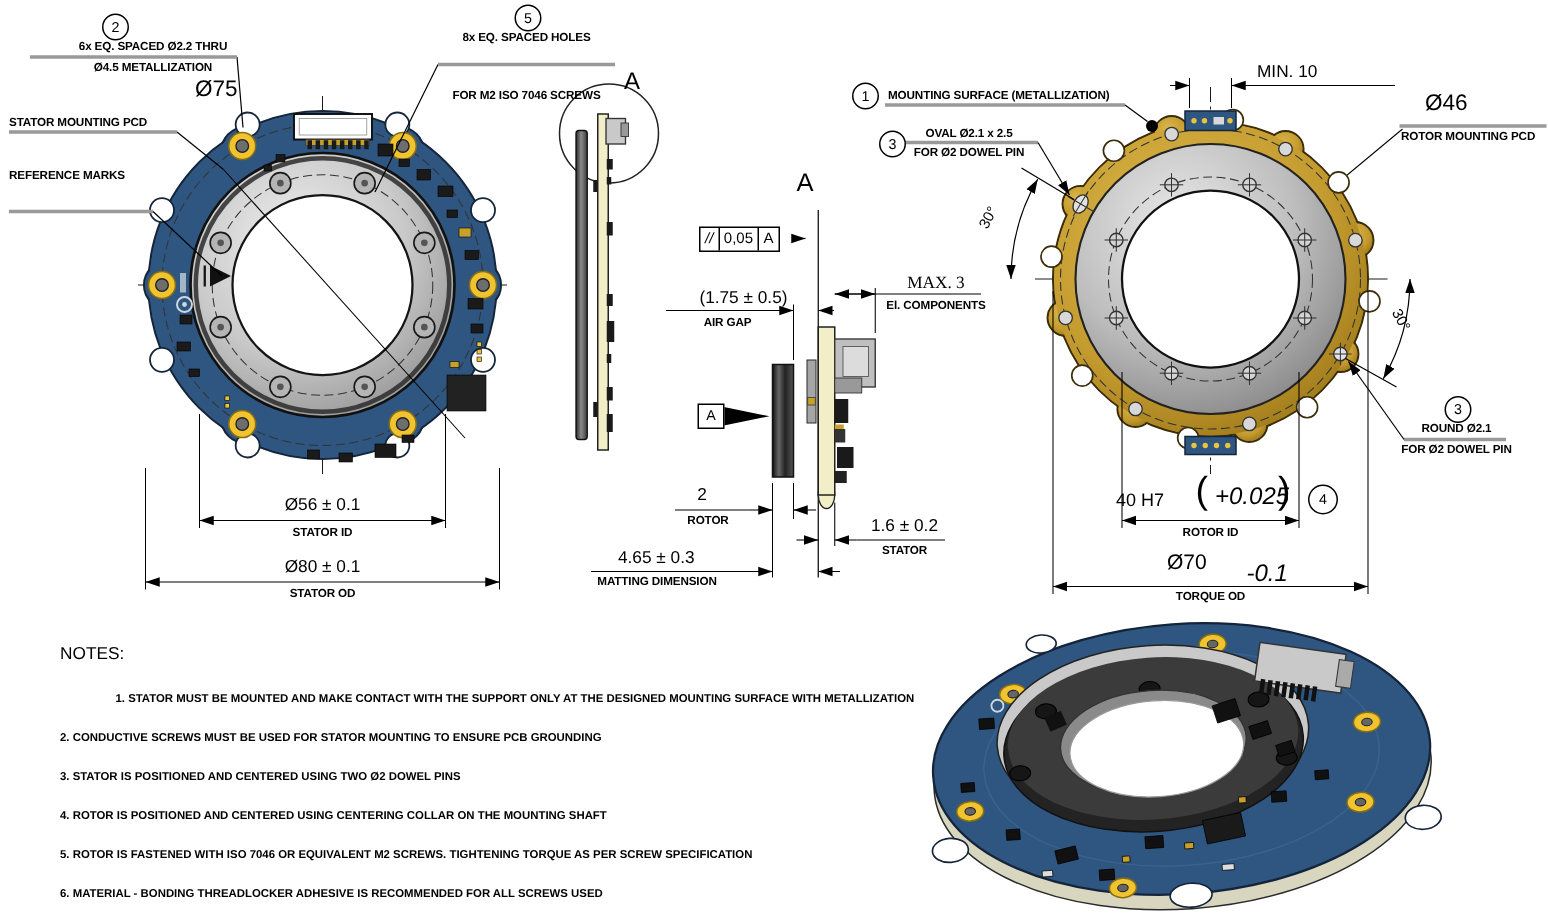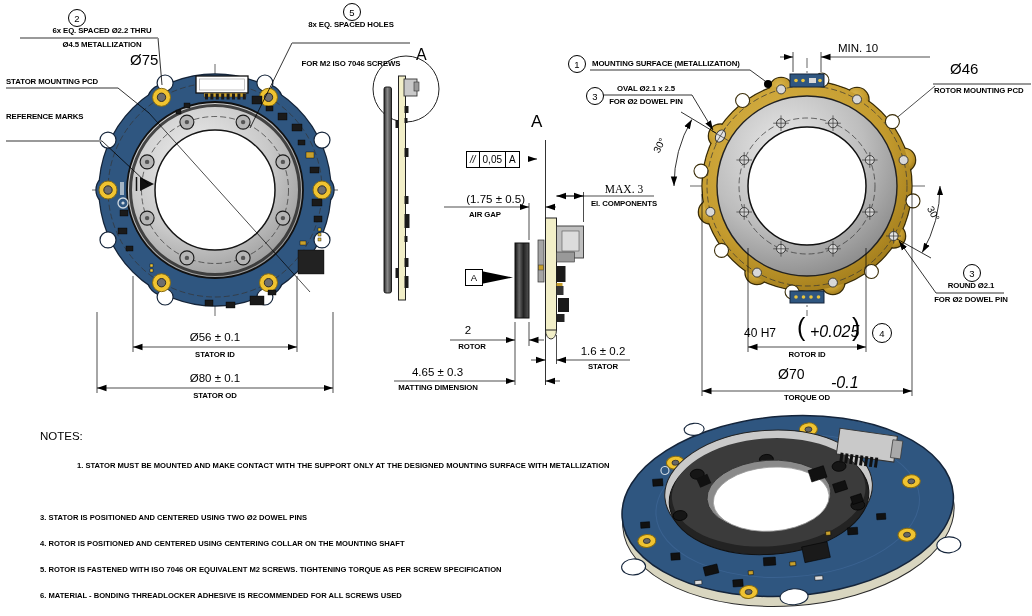--- a/index.html
+++ b/index.html
@@ -583,18 +583,19 @@
 <div class="paren" style="left:797px;top:315px;">(</div>
 <div class="tol" style="left:810px;top:323px;">+0.025</div>
 <div class="paren" style="left:852px;top:315px;">)</div>
 <div class="lbl ctr" style="left:777px;top:350px;width:60px;">ROTOR ID</div>
 <div class="val" style="left:778px;top:366px;font-size:14px;">Ø70</div>
 <div class="tol" style="left:831px;top:374px;">-0.1</div>
 <div class="lbl ctr" style="left:772px;top:393px;width:70px;">TORQUE OD</div>
 
 <div class="nhead" style="left:40px;top:430px;">NOTES:</div>
 <div class="note" style="left:40px;top:461px;margin-left:37px;">1. STATOR MUST BE MOUNTED AND MAKE CONTACT WITH THE SUPPORT ONLY AT THE DESIGNED MOUNTING SURFACE WITH METALLIZATION</div>
+<div class="note" style="left:40px;top:487px;">2. CONDUCTIVE SCREWS MUST BE USED FOR STATOR MOUNTING TO ENSURE PCB GROUNDING</div>
 <div class="note" style="left:40px;top:513px;">3. STATOR IS POSITIONED AND CENTERED USING TWO Ø2 DOWEL PINS</div>
 <div class="note" style="left:40px;top:539px;">4. ROTOR IS POSITIONED AND CENTERED USING CENTERING COLLAR ON THE MOUNTING SHAFT</div>
 <div class="note" style="left:40px;top:565px;">5. ROTOR IS FASTENED WITH ISO 7046 OR EQUIVALENT M2 SCREWS. TIGHTENING TORQUE AS PER SCREW SPECIFICATION</div>
 <div class="note" style="left:40px;top:591px;">6. MATERIAL - BONDING THREADLOCKER ADHESIVE IS RECOMMENDED FOR ALL SCREWS USED</div>
 
 </div>
 
 </body></html>

